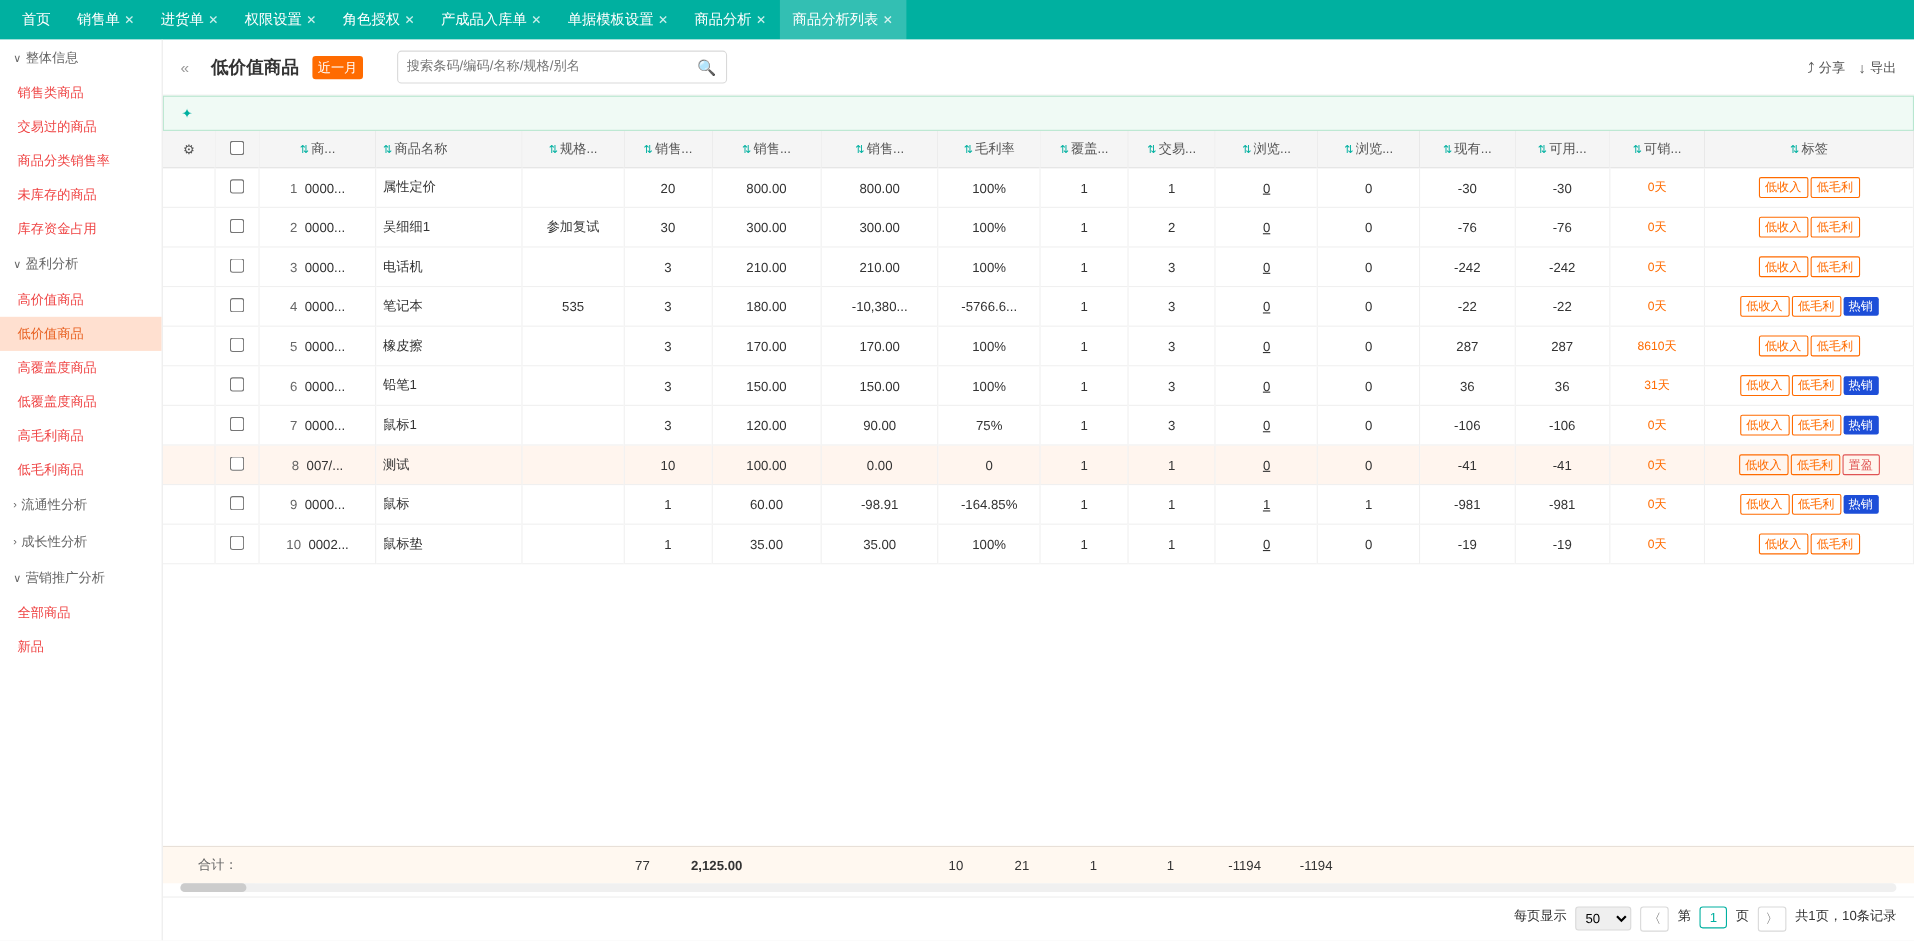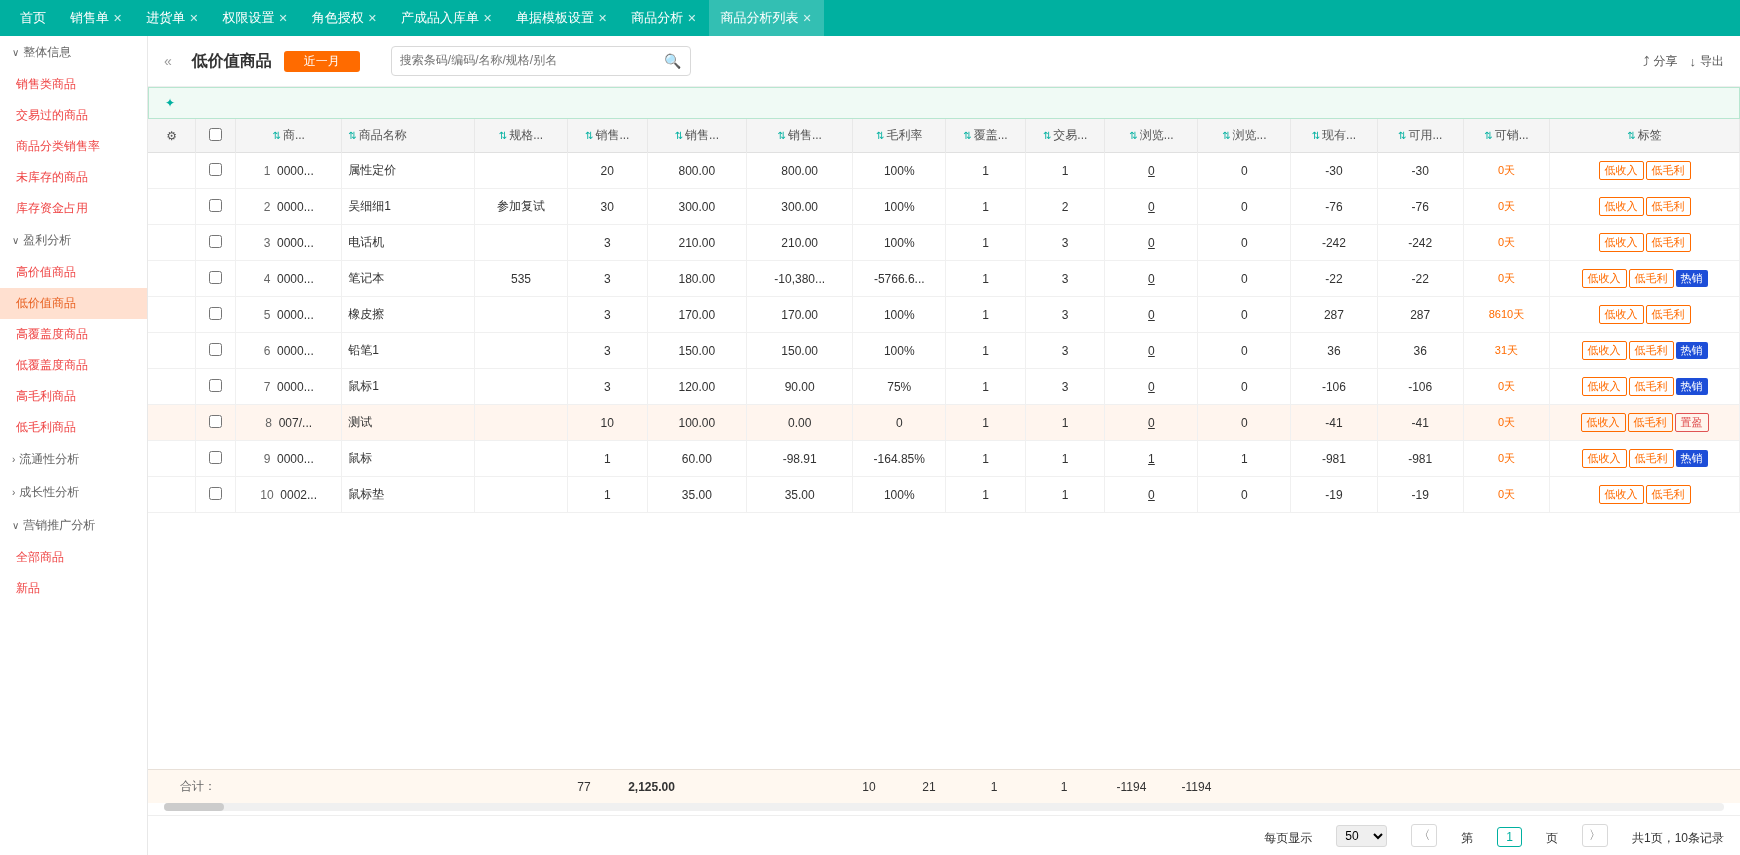--- a/index.html
+++ b/index.html
@@ -83,21 +83,21 @@
       gap: 12px;
     }
     .page-title {
       font-size: 16px;
       font-weight: bold;
       color: #333;
     }
     .time-badge {
       background: #ff6b00;
       color: white;
-      padding: 2px 20px;
+      padding: 2px 5px;
       border-radius: 3px;
       font-size: 12px;
       cursor: pointer;
     }
     .search-box {
       display: flex;
       align-items: flex-start;
       border: 1px solid #d9d9d9;
       border-radius: 4px;
       padding: 6px 8px;
@@ -205,25 +205,25 @@
       padding: 8px 32px;
       font-size: 12px;
       color: #333;
       flex-shrink: 0;
     }
     .footer-total .label { color: #666; margin-right: 8px; }
 
     
     .pagination-bar {
       display: flex;
-      align-items: flex-end;
+      align-items: flex-start;
       justify-content: flex-end;
       padding: 8px 16px;
       border-top: 1px solid #eee;
-      gap: 24px;
+      gap: 8px;
       background: white;
       flex-shrink: 0;
     }
     .page-size-select {
       border: 1px solid #d9d9d9;
       padding: 2px 4px;
       border-radius: 3px;
       font-size: 12px;
     }
     .page-btn {

